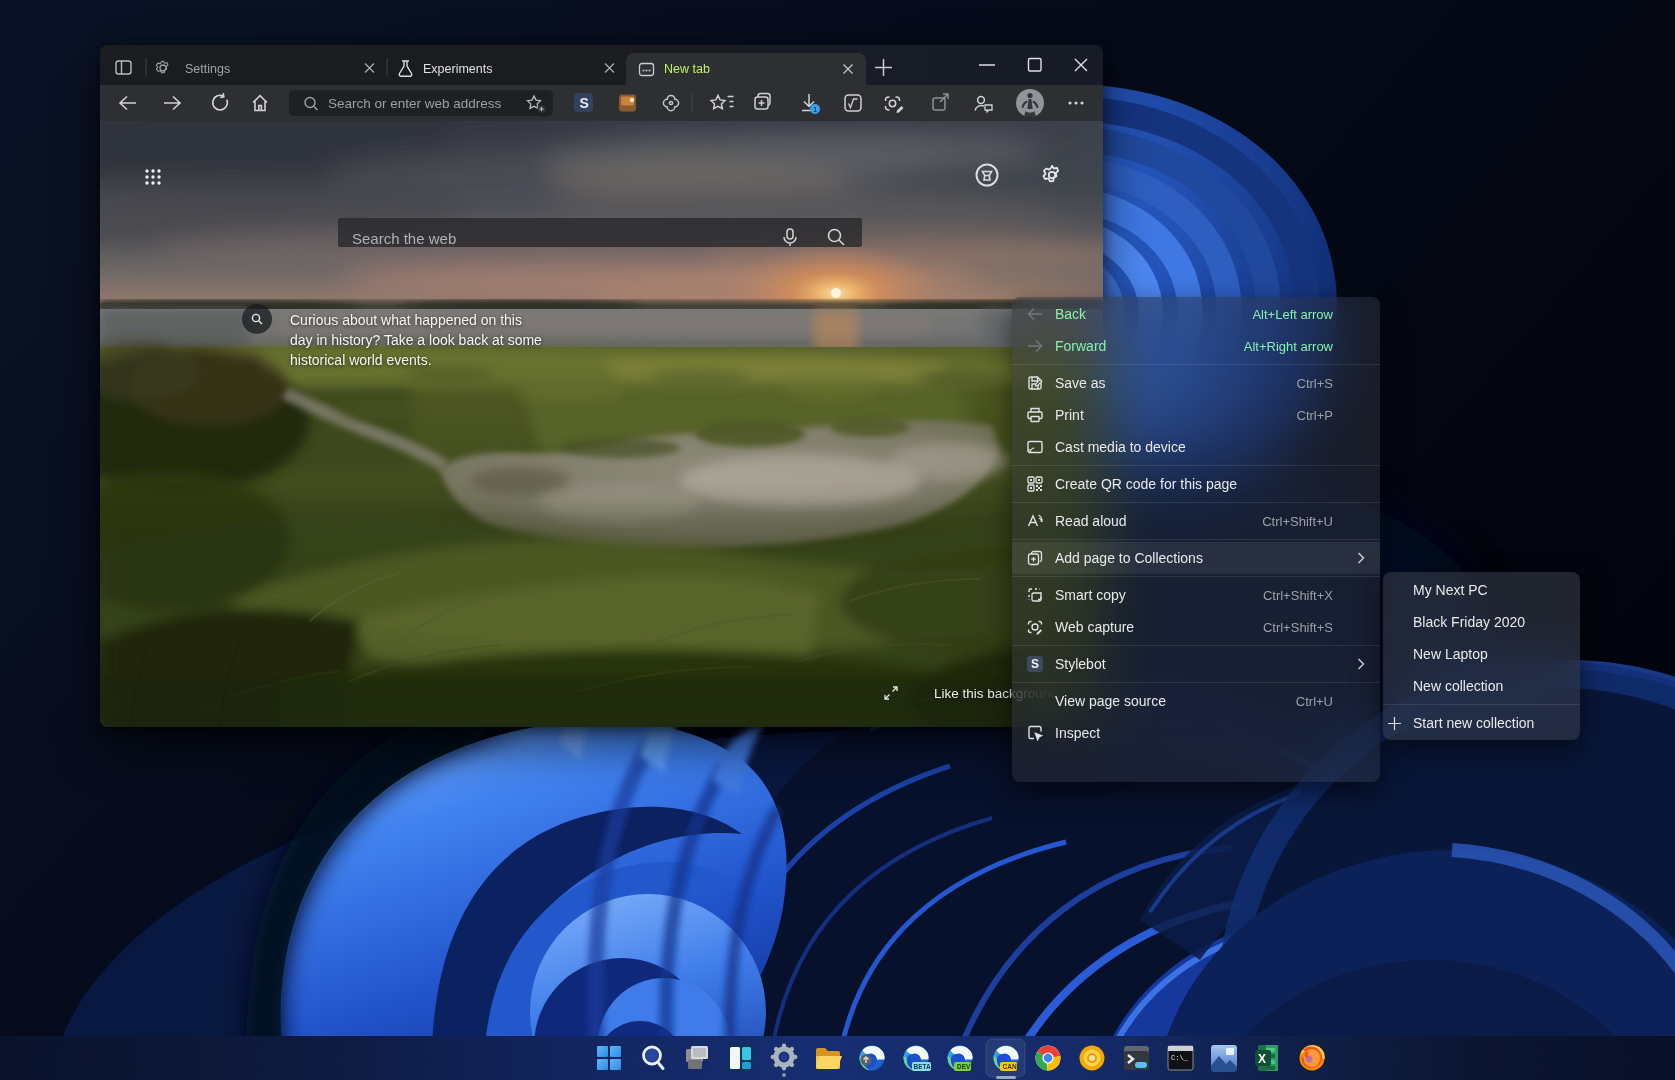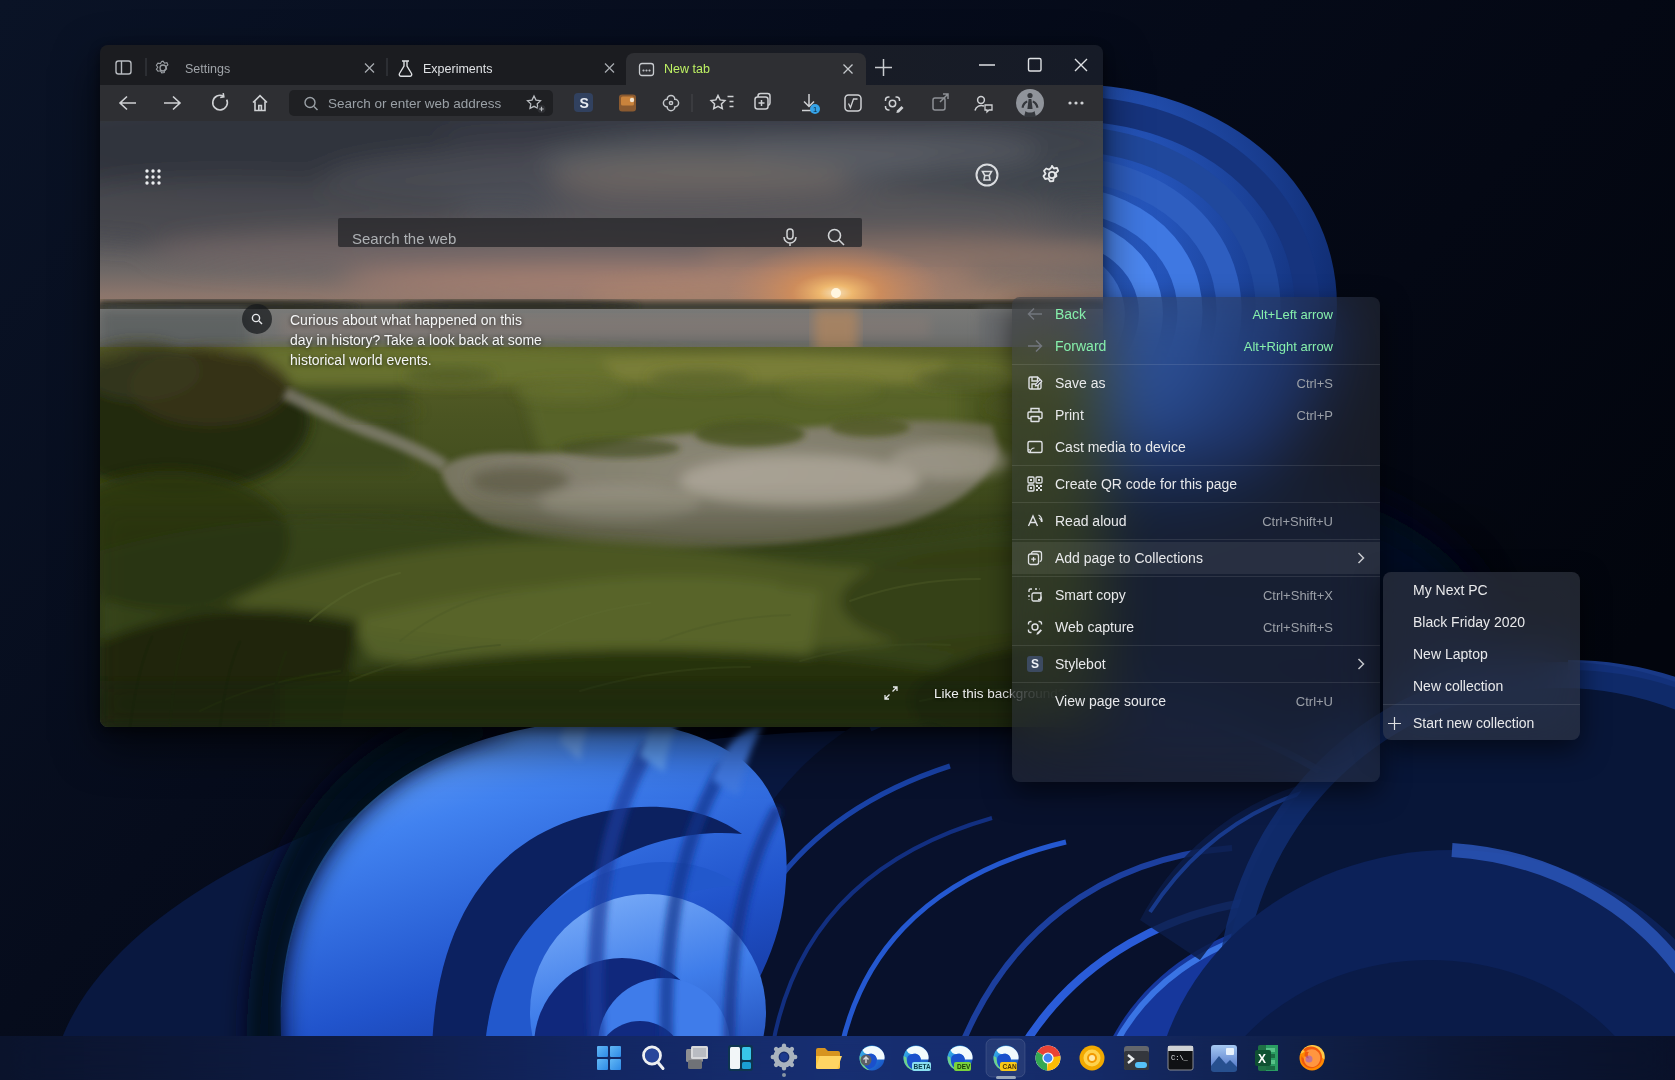--- a/index.html
+++ b/index.html
@@ -744,20 +744,29 @@
             <path d="M1.5 1 L 6.5 6 L1.5 11"></path>
           </svg>
         </span>
       </div>
   <div class="msep"></div>
   <div class="mi">
         <span class="ic"></span>
         <span class="lb">View page source</span>
         <span class="sc">Ctrl+U</span>
       </div>
+  <div class="mi">
+        <span class="ic">
+          <svg width="16" height="16" viewBox="0 0 16 16" stroke="#e0e2e5" stroke-width="1.4" fill="none">
+            <path d="M14 6.5 V3 a1.5 1.5 0 0 0 -1.5 -1.5 h-9 A1.5 1.5 0 0 0 2 3 v9 a1.5 1.5 0 0 0 1.5 1.5 H7"></path>
+            <path d="M8.5 8.5 l6 2.2 -2.6 1.2 -1.2 2.6 Z" fill="#e0e2e5"></path>
+          </svg>
+        </span>
+        <span class="lb">Inspect</span>
+      </div>
 </div>
 <div id="smenu">
   <div class="mi">
         <span class="ic"></span>
         <span class="lb">My Next PC</span>
       </div>
   <div class="mi">
         <span class="ic"></span>
         <span class="lb">Black Friday 2020</span>
       </div>

